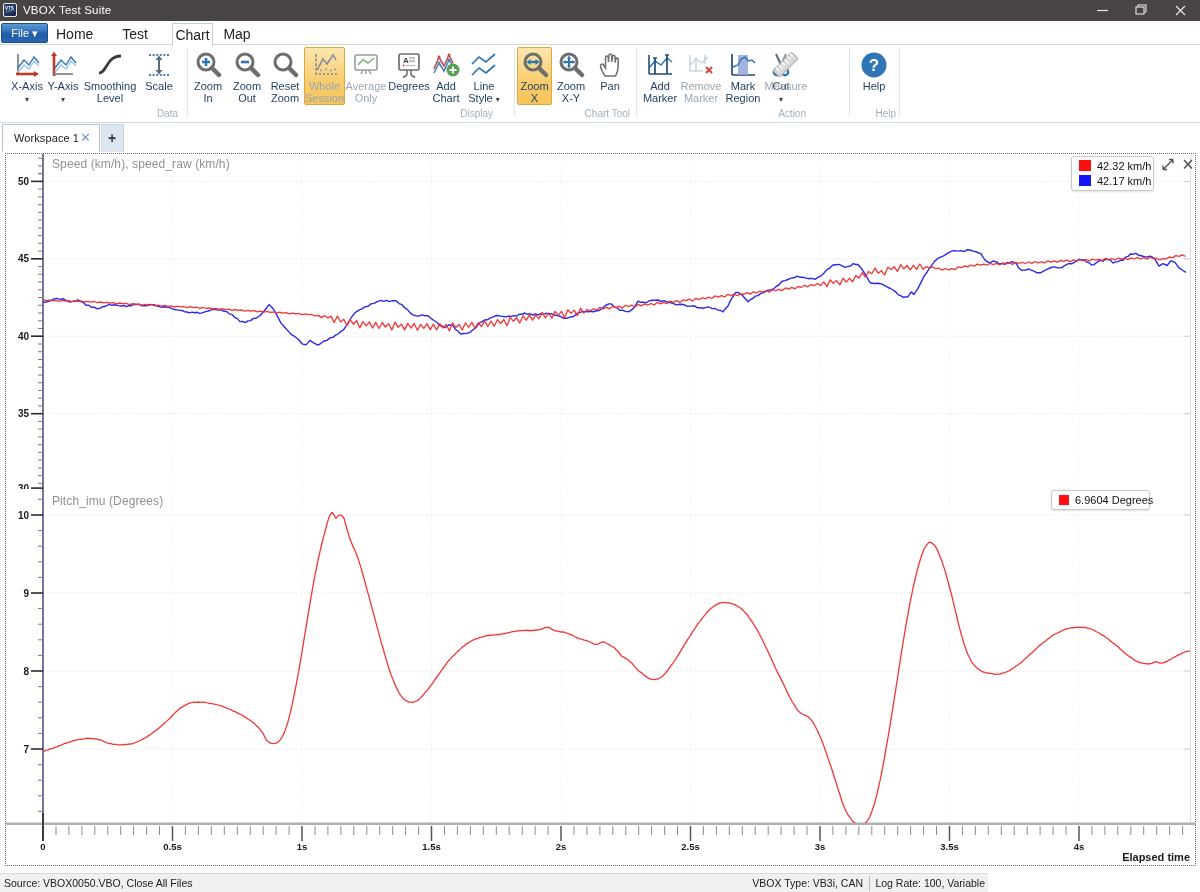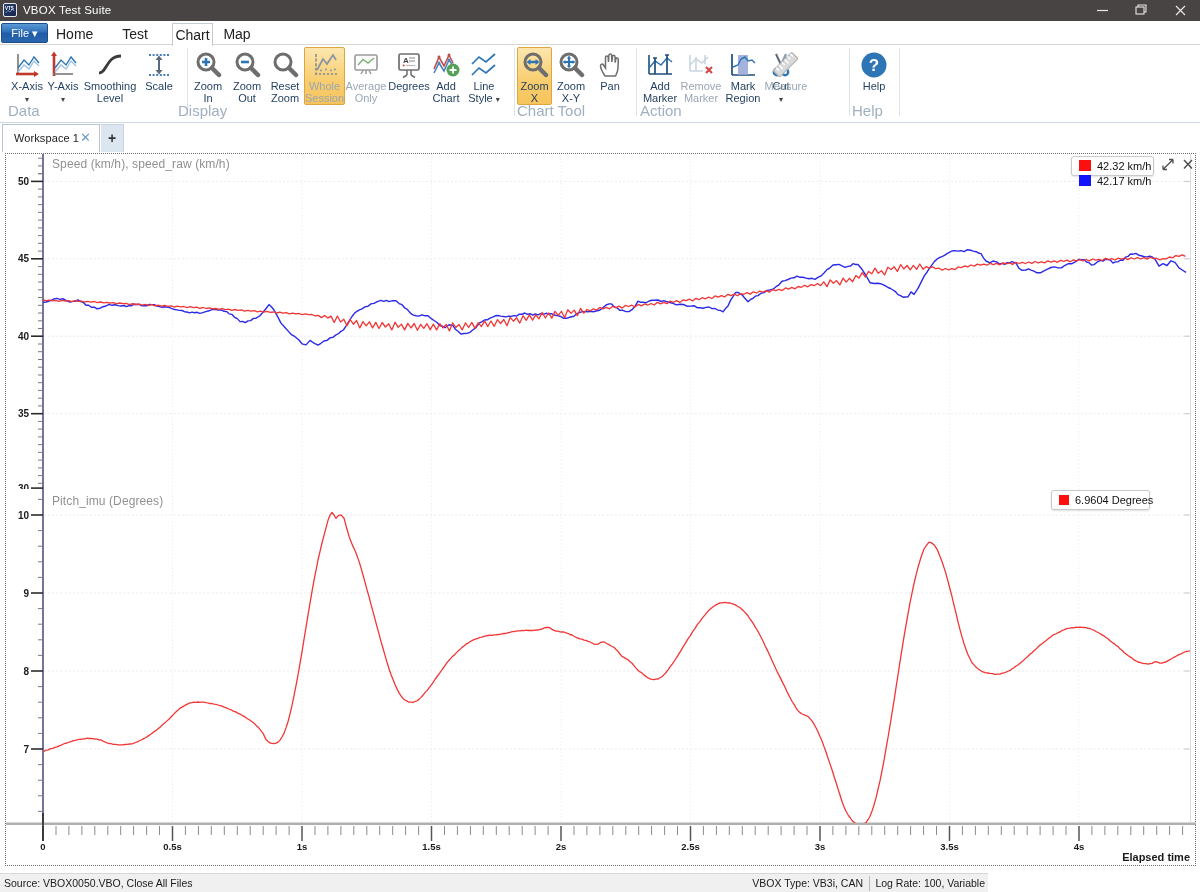--- a/index.html
+++ b/index.html
@@ -14,21 +14,21 @@
 .tab.active{background:#fff;border:1px solid #c3cbd4;border-bottom:none;z-index:2}
 .ribbon{position:absolute;left:0;top:45px;width:1200px;height:78px;background:#fff;border-bottom:1px solid #ccd9e5}
 .grp{position:absolute;top:0;height:77px}
 
 .rb{position:absolute;top:2px;display:flex;flex-direction:column;align-items:center;padding:3px 0 1px 0;border-radius:2px}
 .rb.hl{background:linear-gradient(#fce6ae,#f8cd6e 60%,#f6c45c);border:1px solid #dfa640;padding:2px 1px 0 1px}
 .ric{height:29px;display:flex;align-items:center;justify-content:center}
 .rlb{font-size:11px;color:#1e3c5e;text-align:center;line-height:11.5px;margin-top:2px;white-space:nowrap}
 .rlb.dis{color:#9aa7b4}
 .car{font-size:8px;color:#444;line-height:7px}
-.gcap{position:absolute;bottom:3px;text-align:left;font-size:15px;color:#9fb0c0}
+.gcap{position:absolute;bottom:3px;text-align:right;font-size:10px;color:#9fb0c0}
 .sep{position:absolute;top:3px;height:68px;width:1px;background:#dde4ea}
 .wsbar{position:absolute;left:0;top:123px;width:1200px;height:29px;background:#fff}
 .wstab{position:absolute;left:2px;top:1px;width:98px;height:28px;background:#fff;border:1px solid #b9c4ce;border-bottom:none;font-size:11px;color:#222;line-height:26px;padding-left:11px;letter-spacing:0.1px}
 .wstab .x{position:absolute;right:8px;top:0;color:#6f9bc4;font-size:13px;font-weight:normal}
 
 .plustab{position:absolute;left:101px;top:1px;width:23px;height:28px;background:#dce6f0;border:1px solid #c8d4e0;border-left:none;border-bottom:none;color:#333;font-size:14px;font-weight:bold;text-align:center;line-height:26px}
 .chartwrap{position:absolute;left:5px;top:153px;width:1191px;height:713px;background:#fff;border:1px dotted #6b6b6b}
 .ctitle{position:absolute;font-size:12px;font-weight:normal;color:#919191;letter-spacing:0.1px}
 .legend{position:absolute;background:#fff;border:1px solid #c9c9c9;border-radius:3px;box-shadow:0 1px 2px rgba(0,0,0,0.12);font-size:11px;color:#111;white-space:nowrap}
 .lrow{display:flex;align-items:center;height:15px;padding:0 7px}
@@ -529,21 +529,21 @@
     <text x="431.5" y="850" text-anchor="middle" class="xtick">1.5s</text>
     <text x="561.0" y="850" text-anchor="middle" class="xtick">2s</text>
     <text x="690.5" y="850" text-anchor="middle" class="xtick">2.5s</text>
     <text x="820.0" y="850" text-anchor="middle" class="xtick">3s</text>
     <text x="949.5" y="850" text-anchor="middle" class="xtick">3.5s</text>
     <text x="1079.0" y="850" text-anchor="middle" class="xtick">4s</text>
 <text x="1190" y="861" text-anchor="end" style="font:bold 11px &quot;Liberation Sans&quot;,sans-serif;fill:#1a1a1a">Elapsed time</text>
 </svg>
 <div class="ctitle" style="left:52px;top:157px">Speed (km/h), speed_raw (km/h)</div>
 <div class="ctitle" style="left:52px;top:494px">Pitch_imu (Degrees)</div>
-<div class="legend" style="left:1071px;top:156px;width:83px;height:20px;padding-top:1px">
+<div class="legend" style="left:1071px;top:156px;width:83px;height:35px;padding-top:1px">
   <div class="lrow"><div class="sw" style="background:#fb0f0f"></div>42.32 km/h</div>
   <div class="lrow"><div class="sw" style="background:#1414fb"></div>42.17 km/h</div>
 </div>
 <div class="legend" style="left:1051px;top:490px;width:99px;height:20px">
   <div class="lrow" style="height:18px"><div class="sw" style="width:10px;height:10px;background:#fb0f0f"></div>6.9604 Degrees</div>
 </div>
 <svg style="position:absolute;left:1160px;top:157px" width="36" height="15" viewBox="0 0 36 15">
   <g stroke="#4f4f4f" stroke-width="1.3" fill="none">
       <path d="M3 12.5 L13 2.5 M3 12.5 L3 8.5 M3 12.5 L7 12.5 M13 2.5 L9 2.5 M13 2.5 L13 6.5"></path>
     </g>

